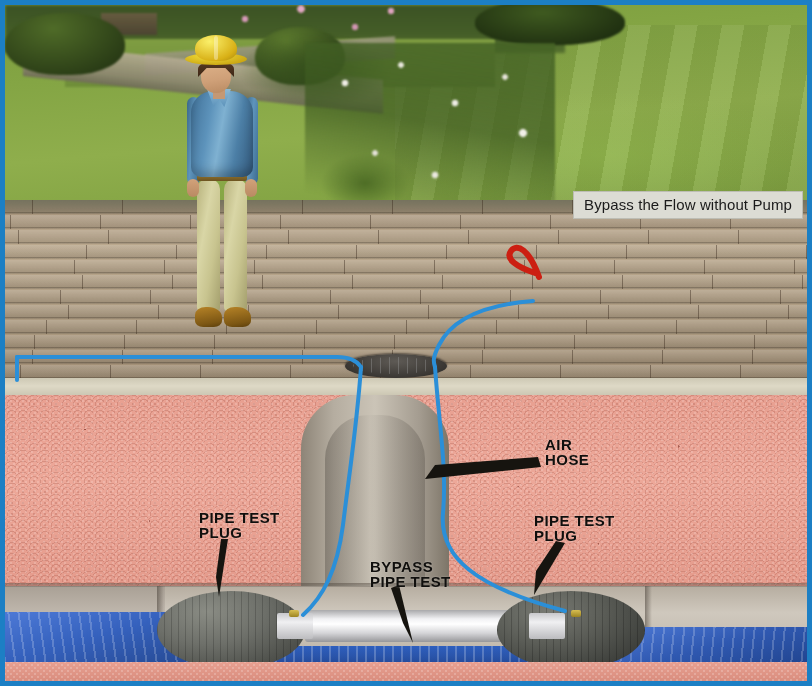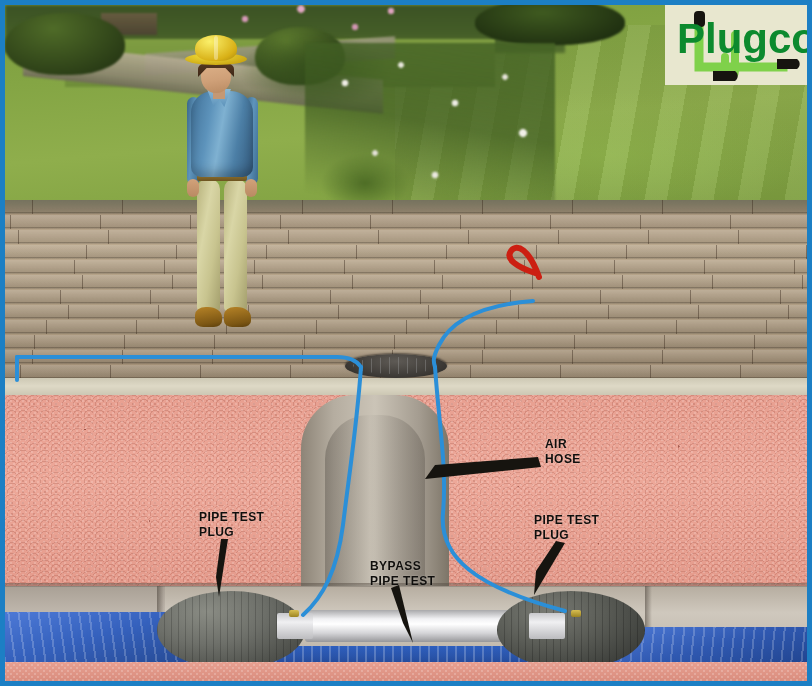--- a/index.html
+++ b/index.html
@@ -444,21 +444,21 @@
   .comp-rail {
     position: absolute; left: 10px; top: 126px; width: 150px; height: 6px;
     background: linear-gradient(180deg, #5f5f5f, #3d3d3d);
     border-radius: 2px;
   }
 
   
   .label {
     position: absolute;
     color: #100f0d;
-    font-size: 12px;
+    font-size: 15px;
     font-weight: bold;
     line-height: 15px;
     letter-spacing: .45px;
     white-space: pre-line;
     text-shadow: 0 0 2px rgba(255,255,255,.35);
   }
   .lbl-pipe-test-left  { left: 194px; top: 505px; }
   .lbl-pipe-test-right { left: 529px; top: 508px; }
   .lbl-air-hose        { left: 540px; top: 432px; }
   .lbl-bypass          { left: 365px; top: 554px; }
@@ -684,32 +684,16 @@
 
   <div class="label lbl-pipe-test-left">PIPE TEST
 PLUG</div>
   <div class="label lbl-pipe-test-right">PIPE TEST
 PLUG</div>
   <div class="label lbl-air-hose">AIR
 HOSE</div>
   <div class="label lbl-bypass">BYPASS
 PIPE TEST</div>
 
-
-  <div class="logo-box">
-    <svg width="142" height="80" viewBox="0 0 142 80">
-
-      <g>
-        <path d="M34,22 L34,62 L118,62" fill="none" stroke="#7fd14a" stroke-width="9" stroke-linecap="square"></path>
-        <path d="M70,30 L70,66 C70,74 60,74 60,66 L60,52" fill="none" stroke="#7fd14a" stroke-width="8" stroke-linecap="round"></path>
-      </g>
-
-      <g fill="#16140f">
-        <rect x="29" y="6" width="11" height="16" rx="4"></rect>
-        <path d="M48,66 h22 a6,6 0 0 1 0,10 h-22 z"></path>
-        <path d="M112,54 h20 a6,6 0 0 1 0,10 h-20 z"></path>
-      </g>
-
-      <text x="12" y="48" font-family="Liberation Sans, sans-serif" font-size="42" font-weight="bold" fill="#0c8a2e">Plugco</text>
-    </svg>
-  </div>
+  <div class="caption">Bypass the Flow without Pump</div>
+
 
 </div>
 
 </body></html>

